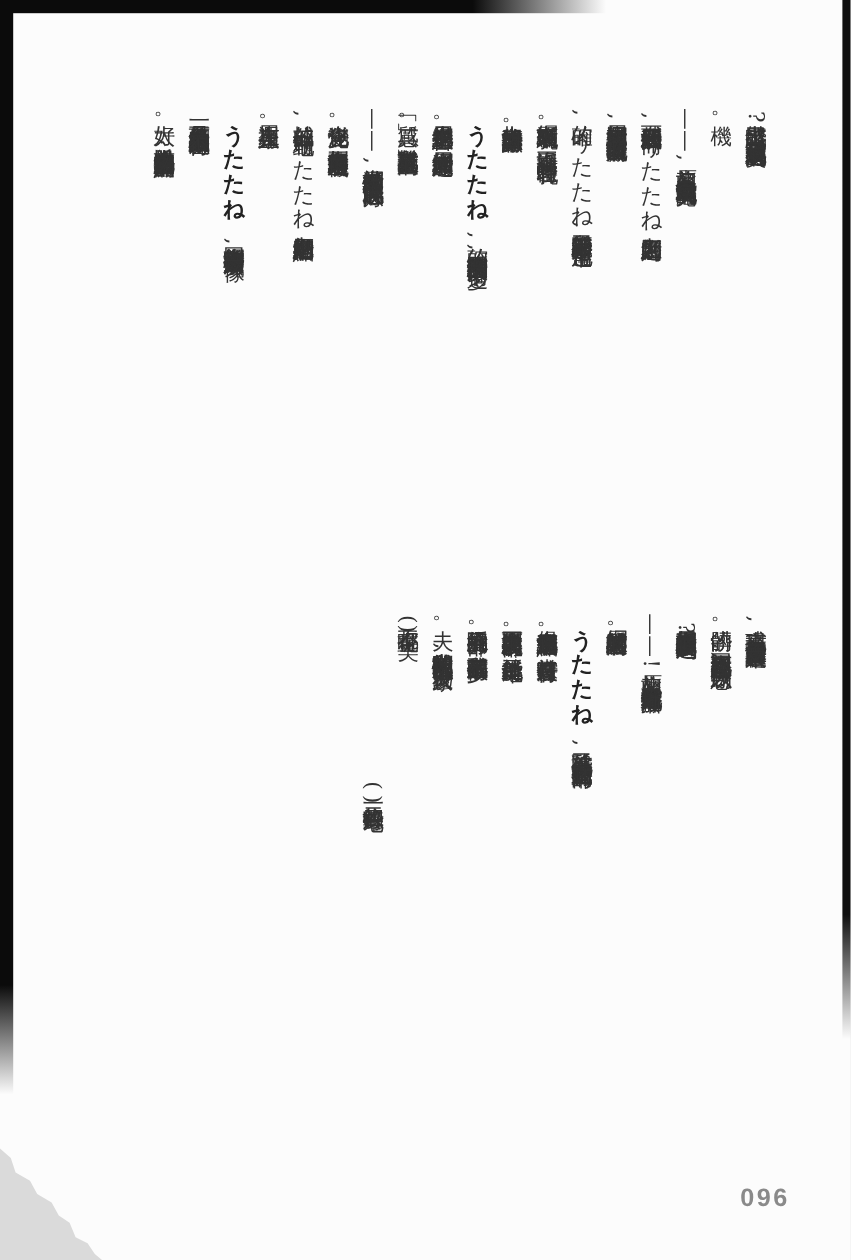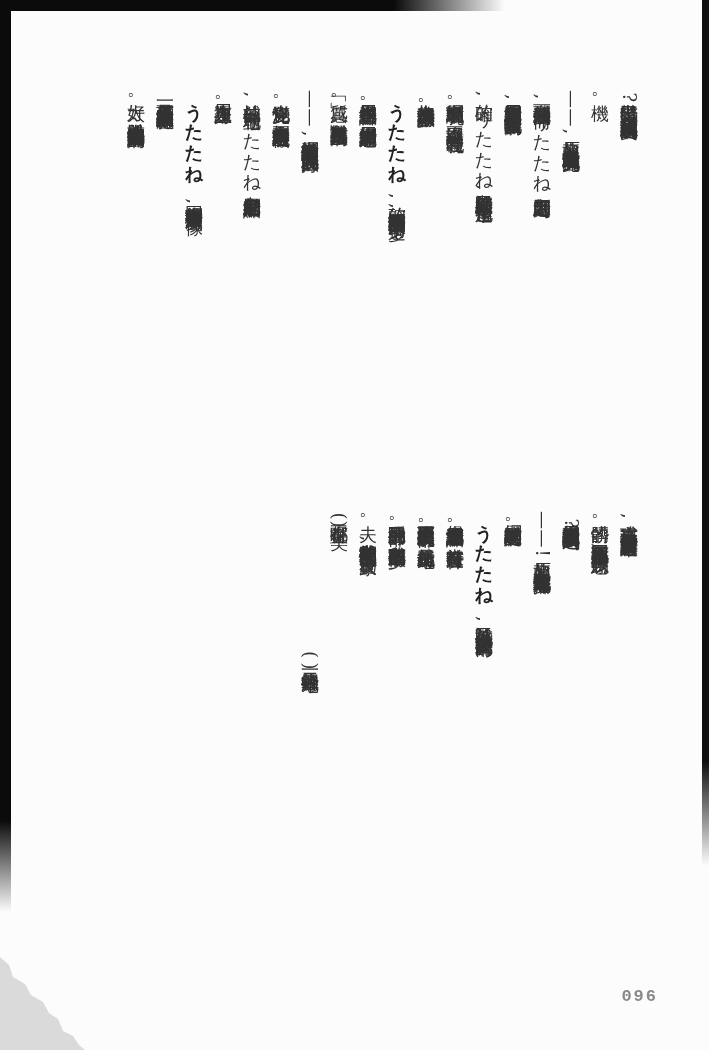--- a/index.html
+++ b/index.html
@@ -23,22 +23,22 @@
     writing-mode:vertical-rl;text-orientation:mixed;
     font-size:18px;line-height:18px;
   }
   .vblock-top{top:90px;}
   .vblock-bottom{top:511px;}
   .vcol{width:18px;margin-left:11px;height:100%;letter-spacing:0.4px;}
   .vcol-bottom-align{padding-top:140px;box-sizing:border-box;}
   .spk{font-weight:700;color:#222;font-family:"DejaVu Sans","Liberation Sans",sans-serif;}
   .page-number{
     position:absolute;top:987px;right:51px;
-    font-family:Liberation Mono, monospace;
-    font-weight:700;font-size:17px;letter-spacing:2px;color:#8a8a8a;
+    font-family:Liberation Sans, sans-serif;
+    font-weight:700;font-size:21px;letter-spacing:2px;color:#8a8a8a;
   }
 </style>
 </head>
 <body>
 
 <div class="page">
   <div class="edge edge-top"></div>
   <div class="edge edge-left"></div>
   <div class="edge edge-right"></div>
 

